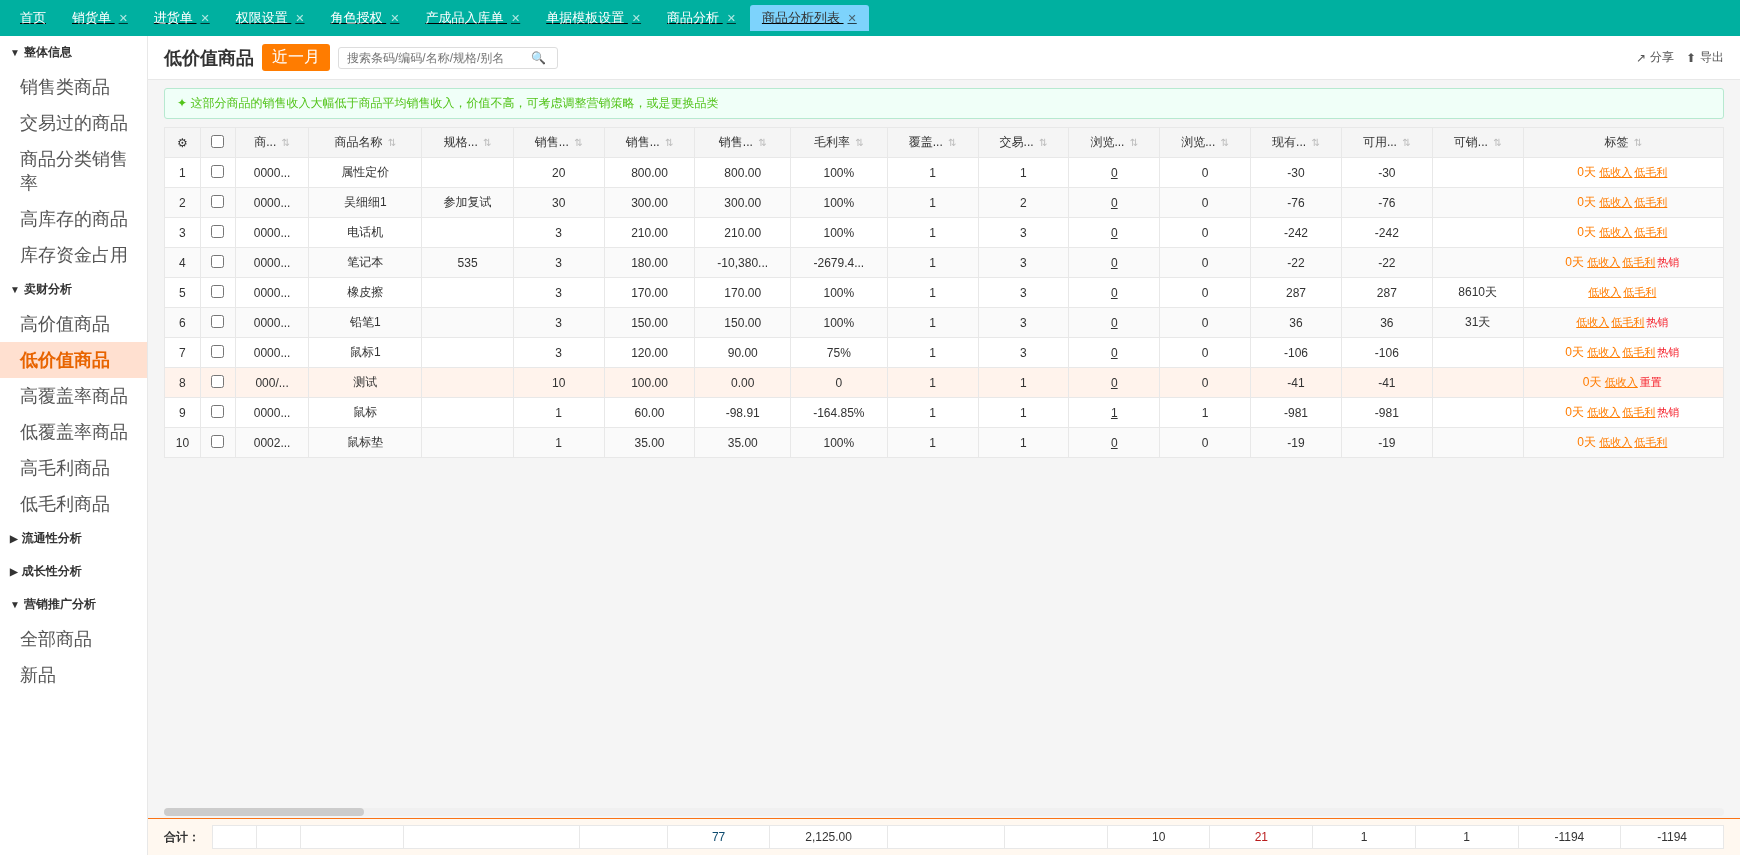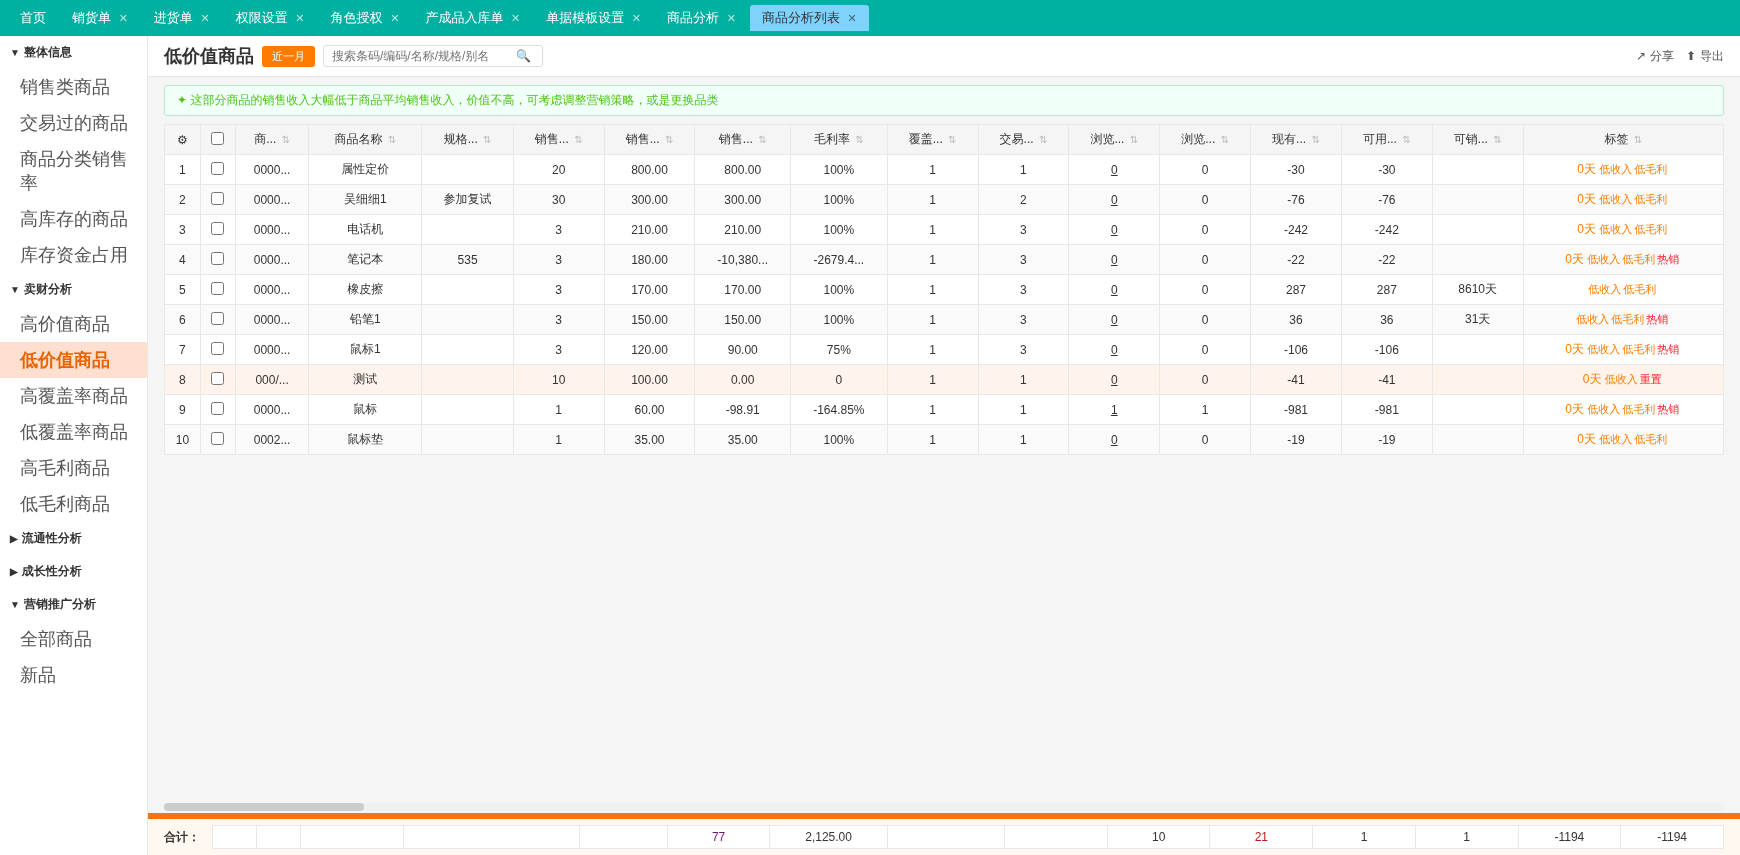--- a/index.html
+++ b/index.html
@@ -6,20 +6,21 @@
     body { background: #f5f5f5; overflow: hidden; }
 
     
     .top-nav {
       background: #00b0a0;
       display: flex;
       align-items: center;
       height: 36px;
       padding: 0 8px;
       gap: 2px;
+      text-decoration: underline;
     }
     .nav-item {
       color: #fff;
       padding: 4px 12px;
       cursor: pointer;
       border-radius: 3px 3px 0 0;
       white-space: nowrap;
       font-size: 13px;
     }
     .nav-item.active { background: #7dd3fc; color: #333; }
@@ -80,21 +81,21 @@
       font-weight: bold;
       color: #333;
     }
     .filter-btn {
       background: #ff7c00;
       color: #fff;
       border: none;
       border-radius: 3px;
       padding: 3px 10px;
       cursor: pointer;
-      font-size: 11px;
+      font-size: 16px;
     }
     .search-box {
       border: 1px solid #ddd;
       border-radius: 3px;
       padding: 3px 8px;
       width: 220px;
       color: #999;
       display: flex;
       align-items: center;
       gap: 4px;
@@ -173,29 +174,29 @@
     tbody tr.highlighted {
       background: #fff3ec;
     }
     tbody td {
       border: 1px solid #e8e8e8;
       padding: 6px 4px;
       text-align: center;
       color: #333;
       white-space: nowrap;
     }
-    .tag-orange { color: #ff7c00; font-size: 11px; margin-right: 2px; }
+    .tag-orange { color: #ff7c00; font-size: 11px; margin-right: 2px; text-decoration: underline; }
     .tag-red { color: #f5222d; font-size: 11px; margin-right: 2px; }
     .underline { text-decoration: underline; cursor: pointer; }
     .days-badge { color: #ff7c00; }
 
     
     .table-footer {
       background: #fff8f0;
-      border-top: 6px solid #f97316;
+      border-top: 1px solid #f97316;
       padding: 6px 16px;
       display: flex;
       align-items: center;
       gap: 8px;
     }
     .footer-label {
       color: #333;
       font-weight: bold;
       min-width: 40px;
     }
@@ -549,21 +550,21 @@
     <div class="table-footer">
       <span class="footer-label">合计：</span>
       <table style="flex:1; border-collapse:collapse; background:transparent;">
         <tbody>
             <tr>
           <td style="width:30px; text-align:center; color:#333; padding:4px;"></td>
           <td style="width:30px; text-align:center; color:#333; padding:4px;"></td>
           <td style="width:70px; text-align:center; color:#333; padding:4px;"></td>
           <td style="width:120px; text-align:center; color:#333; padding:4px;"></td>
           <td style="width:60px; text-align:center; color:#333; padding:4px;"></td>
-          <td style="width:70px; text-align:center; color:#701a75; padding:4px;">77</td>
+          <td style="width:70px; text-align:center; color:#0c4a6e; padding:4px;">77</td>
           <td style="width:80px; text-align:center; color:#333; padding:4px;">2,125.00</td>
           <td style="width:80px; text-align:center; color:#333; padding:4px;"></td>
           <td style="width:70px; text-align:center; color:#333; padding:4px;"></td>
           <td style="width:70px; text-align:center; color:#333; padding:4px;">10</td>
           <td style="width:70px; text-align:center; color:#b91c1c; padding:4px;">21</td>
           <td style="width:70px; text-align:center; color:#333; padding:4px;">1</td>
           <td style="width:70px; text-align:center; color:#333; padding:4px;">1</td>
           <td style="width:70px; text-align:center; color:#333; padding:4px;">-1194</td>
           <td style="width:70px; text-align:center; color:#333; padding:4px;">-1194</td>
         </tr>

